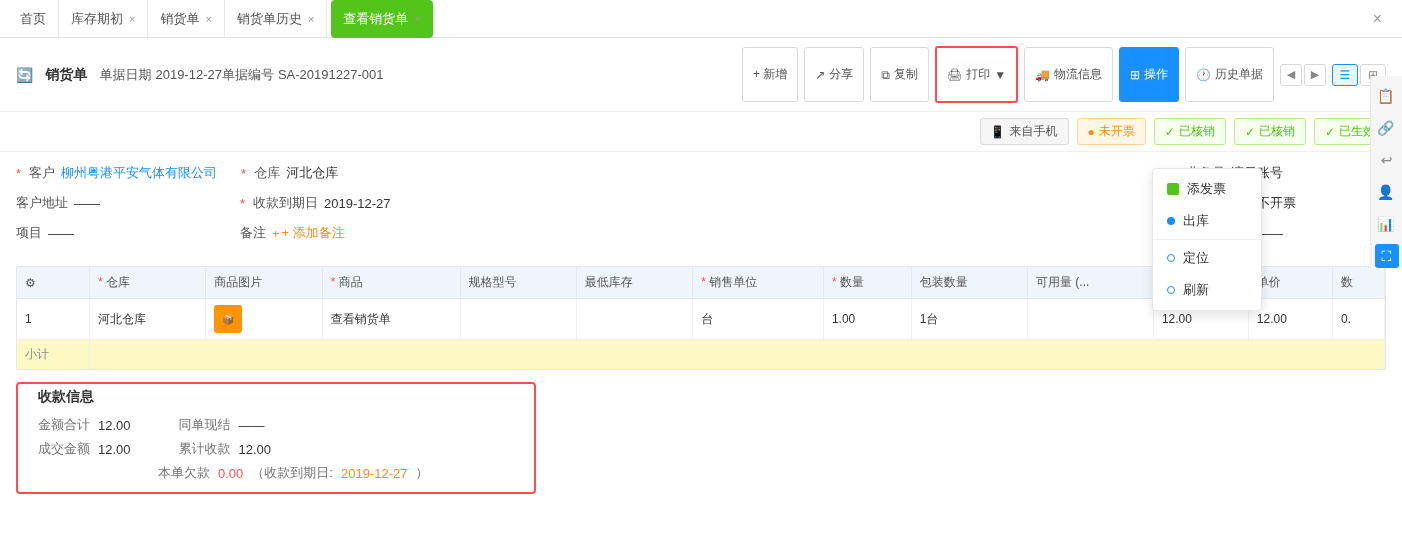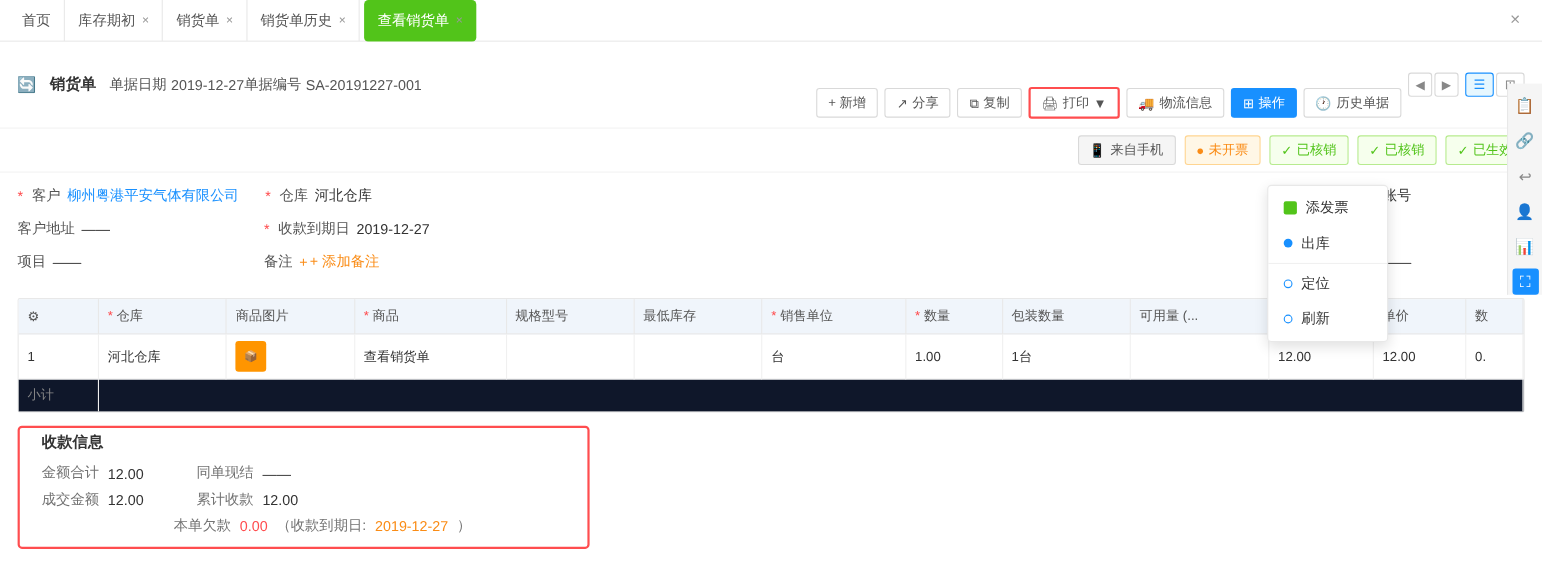--- a/index.html
+++ b/index.html
@@ -42,23 +42,23 @@
     }
     .doc-title-area { display: flex; align-items: center; gap: 12px; }
     .doc-icon { color: #1890ff; font-size: 14px; }
     .doc-title { font-size: 14px; font-weight: bold; color: #333; }
     .doc-meta { display: flex; align-items: center; font-size: 13px; color: #555; }
     .doc-meta span { display: flex; align-items: center; gap: 4px; }
 
     .toolbar { display: flex; align-items: center; gap: 6px; }
     .toolbar-btn {
       display: flex; align-items: center; gap: 4px;
-      padding: 4px 10px; border: 1px solid #d9d9d9;
+      padding: 18px 10px; border: 1px solid #d9d9d9;
       border-radius: 3px; background: #fff; cursor: pointer;
-      font-size: 12px; color: #555; white-space: nowrap; margin-top: 33px;
+      font-size: 12px; color: #555; white-space: nowrap;
     }
     .toolbar-btn.active-op {
       background: #1890ff; color: #fff; border-color: #1890ff;
     }
     .toolbar-btn.print-highlight {
       border: 2px solid #ff4d4f; color: #555;
     }
     .status-btn {
       display: flex; align-items: center; gap: 4px;
       padding: 4px 10px; border-radius: 3px; cursor: pointer;
@@ -97,21 +97,21 @@
     .data-table th {
       background: #f0f5fb; padding: 7px 8px; text-align: left;
       border-bottom: 1px solid #e8e8e8; border-right: 1px solid #e8e8e8;
       white-space: nowrap; color: #555; font-weight: normal;
     }
     .data-table td {
       padding: 6px 8px; border-bottom: 1px solid #f0f0f0;
       border-right: 1px solid #f0f0f0; color: #333;
     }
     .data-table tr:last-child td { border-bottom: none; }
-    .data-table .subtotal-row td { background: #0f172a; color: #888; margin-top: 20px; }
+    .data-table .subtotal-row td { background: #fef9c3; color: #888; margin-top: 20px; }
     .required-mark { color: #ff4d4f; }
     .product-thumb { width: 28px; height: 28px; background: #ff9500; border-radius: 3px; display: flex; align-items: center; justify-content: center; color: #fff; font-size: 10px; }
 
     
     .payment-info {
       margin: 28px 16px;
       border: 2px solid #ff4d4f;
       border-radius: 4px;
       padding: 4px 20px;
       background: #fff;
@@ -300,20 +300,25 @@
     </div>
     <div class="form-row">
       <div class="form-field">
         <span class="field-label">客户地址</span>
         <span class="field-value">——</span>
       </div>
       <div class="form-field">
         <span class="field-required">*</span>
         <span class="field-label">收款到期日</span>
         <span class="field-value">2019-12-27</span>
+      </div>
+      <div class="form-field" style="margin-left:auto">
+        <span class="field-required">*</span>
+        <span class="field-label">票据类型</span>
+        <span class="field-value">不开票</span>
       </div>
     </div>
     <div class="form-row">
       <div class="form-field">
         <span class="field-label">项目</span>
         <span class="field-value">——</span>
       </div>
       <div class="form-field">
         <span class="field-label">备注</span>
         <span class="add-note">

